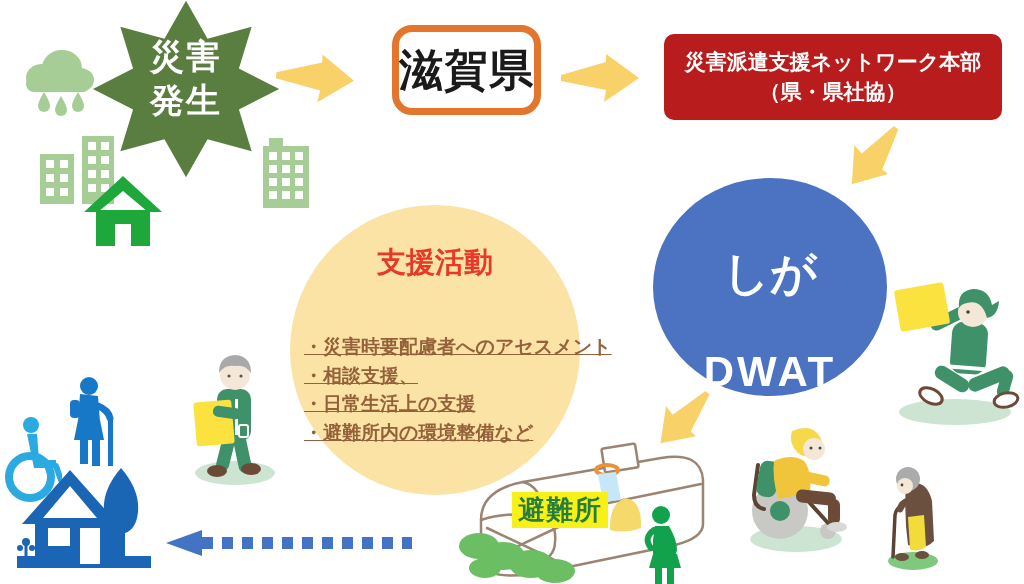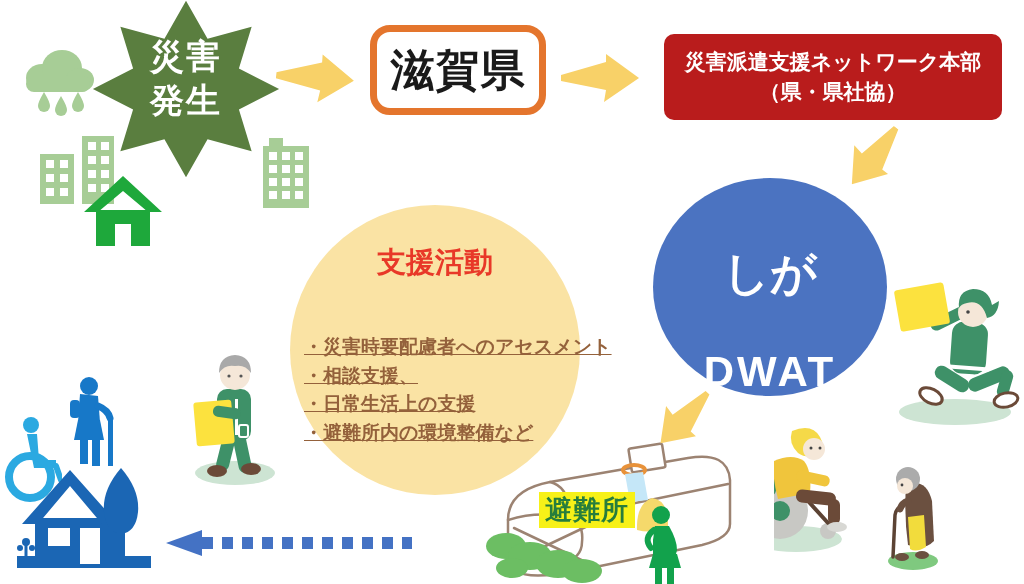--- a/index.html
+++ b/index.html
@@ -8,21 +8,21 @@
     font-family:"Liberation Sans","DejaVu Sans",sans-serif;
   }
   .abs{position:absolute;}
   
   .disaster-label{
     left:88px;top:34px;width:196px;text-align:center;color:#fff;
     font-size:34px;font-weight:bold;line-height:1.3;letter-spacing:2px;
   }
   
   .pref-box{
-    left:370px;top:25px;width:176px;height:90px;box-sizing:border-box;
+    left:392px;top:25px;width:149px;height:90px;box-sizing:border-box;
     background:#fff;border:7px solid #E4752D;border-radius:20px;
     display:flex;align-items:center;justify-content:center;
   }
   .pref-box span{font-size:44px;font-weight:bold;color:#1a1a1a;letter-spacing:1px;}
   
   .net-box{
     left:664px;top:34px;width:338px;height:86px;background:#b91c1c;border-radius:10px;
     display:flex;flex-direction:column;align-items:center;justify-content:center;
     color:#fff;font-weight:bold;font-size:21px;line-height:1.45;text-align:center;
   }
@@ -43,21 +43,21 @@
     color:#E83828;font-size:29px;font-weight:bold;line-height:1.35;
   }
   .act-list{
     position:absolute;top:128px;left:14px;color:#94613B;font-size:19px;font-weight:bold;
     line-height:1.5;white-space:nowrap;text-decoration:underline;
   }
   
   .card{background:#fff;}
   .care-card{left:183px;top:343px;width:102px;height:147px;}
   .porter-card{left:887px;top:272px;width:137px;height:160px;}
-  .shelter-card{left:482px;top:428px;width:292px;height:156px;z-index:2;text-align:right;}
+  .shelter-card{left:455px;top:428px;width:292px;height:156px;z-index:2;text-align:right;}
   .wheelchair-card{left:740px;top:421px;width:114px;height:136px;}
   .elderly-card{left:884px;top:457px;width:58px;height:116px;}
   .shelter-label{
     position:absolute;left:57px;top:64px;background:#F7F118;color:#277D3C;
     font-size:27px;font-weight:bold;padding:2px 6px;line-height:1.2;letter-spacing:1px;
   }
   svg{display:block;}
 </style>
 </head>
 <body>

